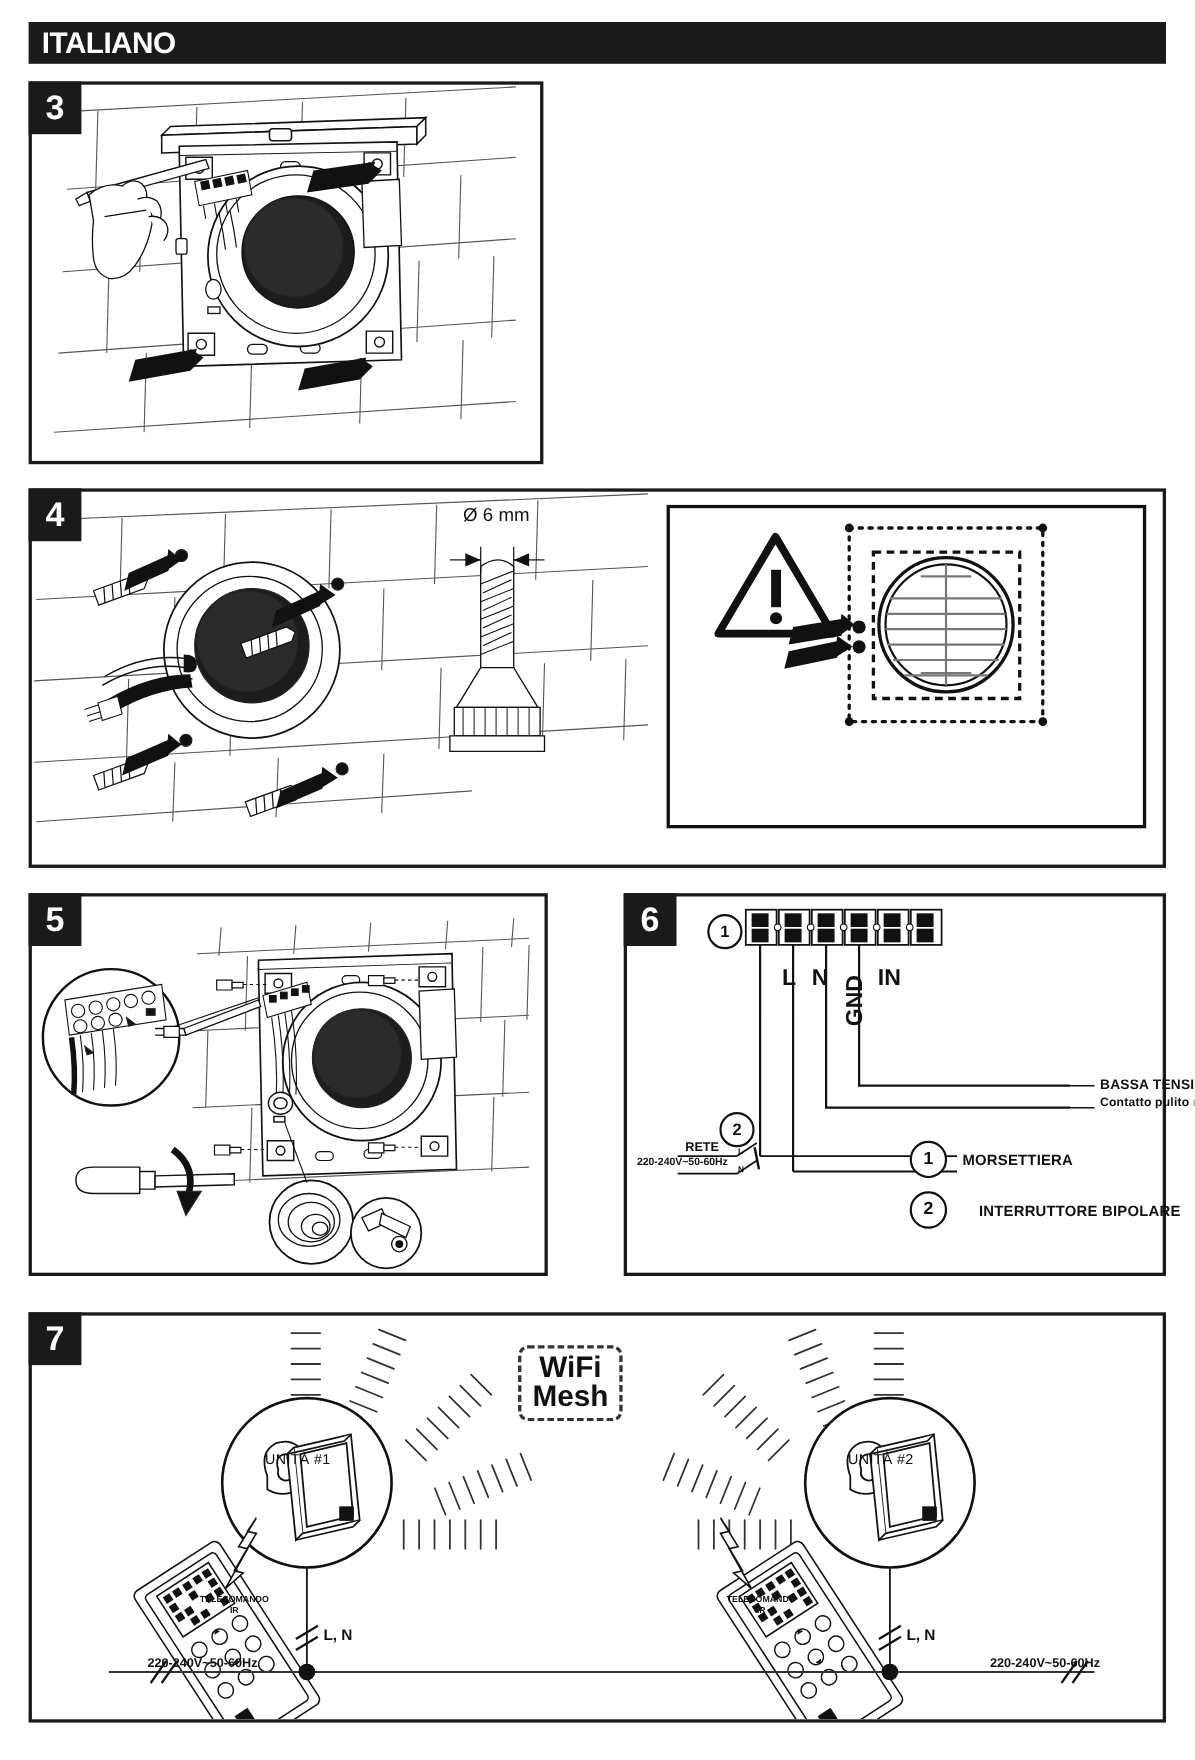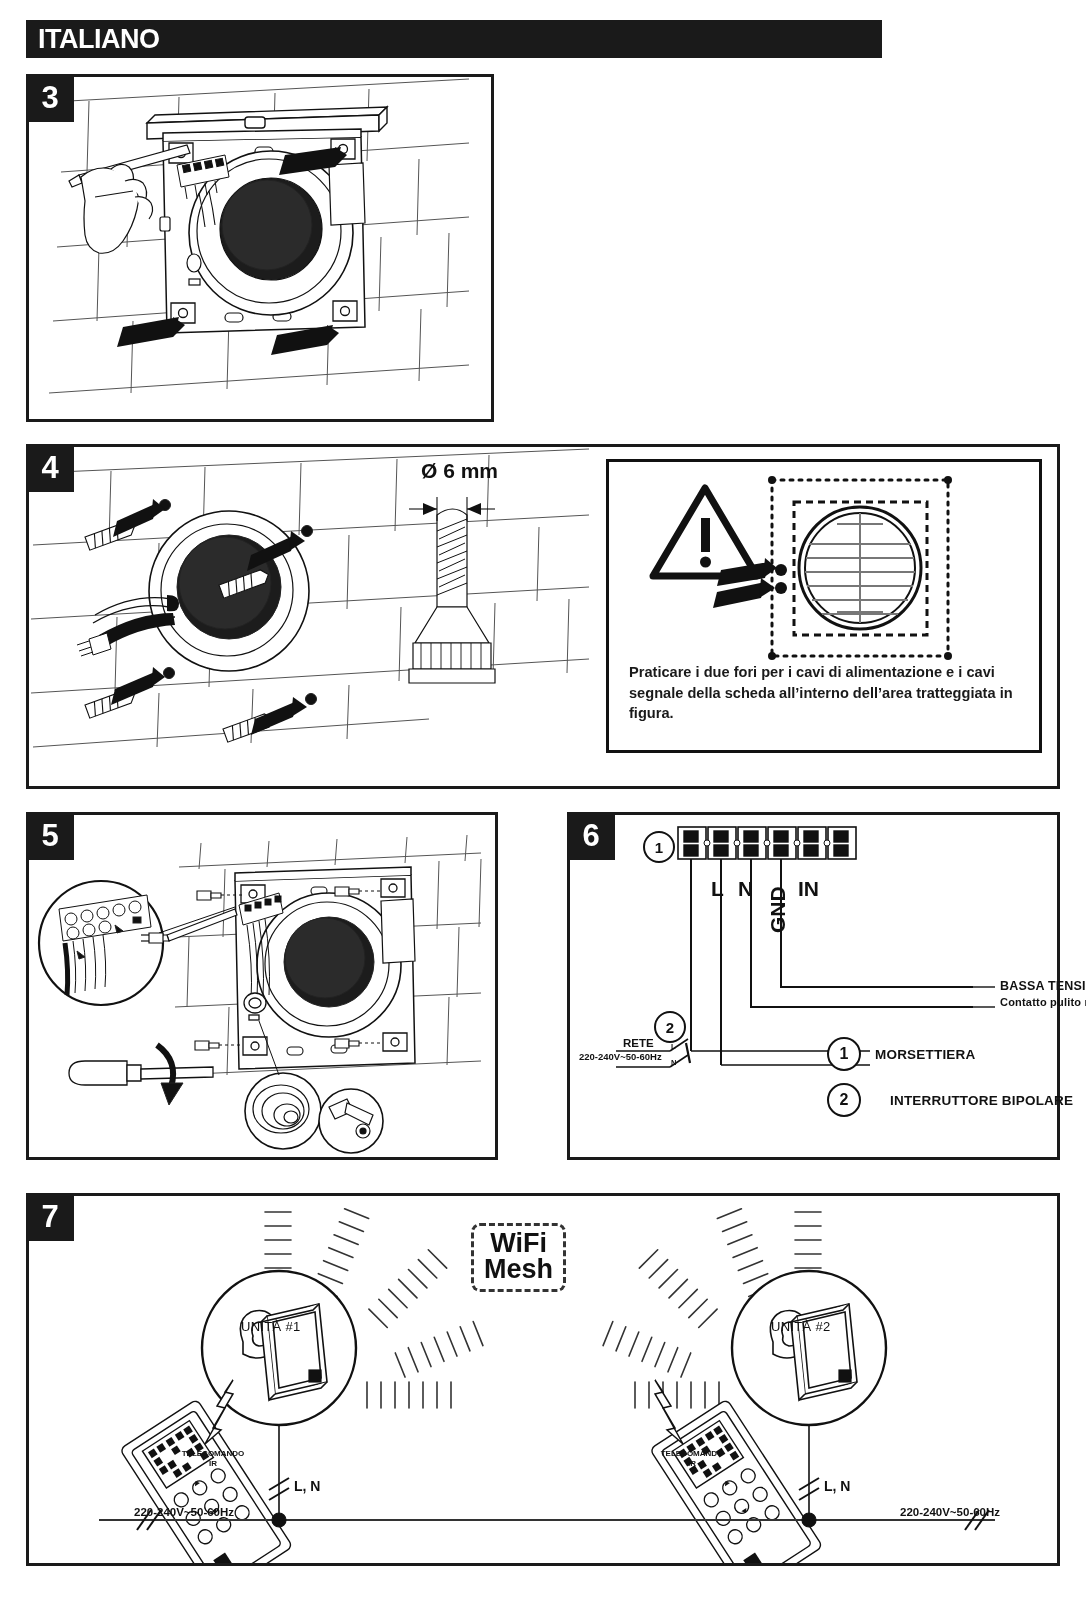--- a/index.html
+++ b/index.html
@@ -13,21 +13,21 @@
     position: relative;
     width: 1086px; height: 1600px;
     background: #ffffff;
     overflow: hidden;
   }
 
   
   .lang-banner {
     position: absolute;
     left: 26px; top: 20px;
-    width: 856px; height: 38px;
+    width: 1034px; height: 38px;
     background: #1a1a1a;
     display: flex; align-items: center;
   }
   .lang-banner .label {
     color: #ffffff;
     font-size: 27px;
     font-weight: bold;
     letter-spacing: -0.5px;
     padding-left: 12px;
     font-family: "Liberation Sans", sans-serif;
@@ -69,21 +69,21 @@
     font-family: "Liberation Sans", sans-serif;
   }
 
   
   .dtext {
     position: absolute;
     color: #111;
     font-family: "Liberation Sans", sans-serif;
     white-space: nowrap;
   }
-  .t-dim     { font-size: 21px; font-weight: bold; }
+  .t-dim     { font-size: 17px; font-weight: normal; }
   .t-term    { font-size: 21px; font-weight: bold; }
   .t-termv   { font-size: 21px; font-weight: bold; transform: rotate(-90deg); transform-origin: left top; }
   .t-legend  { font-size: 12.5px; font-weight: bold; letter-spacing: .2px; }
   .t-small   { font-size: 9.5px; font-weight: bold; }
   .t-tiny    { font-size: 7.5px; font-weight: bold; }
   .t-unit    { font-size: 13px; font-weight: normal; letter-spacing: .3px; margin-top: 12px; }
   .t-rc      { font-size: 8px; font-weight: bold; text-align: center; line-height: 1.25; white-space: normal; }
   .t-mains   { font-size: 11.5px; font-weight: bold; margin-left: 26px; }
   .t-ln      { font-size: 14px; font-weight: bold; }
 
@@ -427,21 +427,20 @@
           <circle cx="172" cy="122" r="6"></circle>
         </g>
 
         <g fill="#111" stroke="none">
           <path d="M112 104 L160 96 L156 112 L108 120 Z"></path>
           <path d="M156 92 L168 102 L154 112 Z"></path>
           <path d="M108 126 L156 116 L152 132 L104 142 Z"></path>
           <path d="M152 112 L166 122 L150 132 Z"></path>
         </g>
       </svg>
-      <div class="note-text">Praticare i due fori per i cavi di alimentazione e i cavi segnale della scheda all’interno dell’area tratteggiata in figura.</div>
     </div>
   </div>
 
   <div class="panel" style="left:26px; top:812px; width:472px; height:348px;">
     <div class="step-badge">5</div>
     <div class="panel-art">
       <svg width="466" height="342" viewBox="0 0 466 342" fill="none" stroke="#222" stroke-width="1">
 
         <g stroke="#555" stroke-width="1">
           <path d="M150 52 L452 38"></path>

